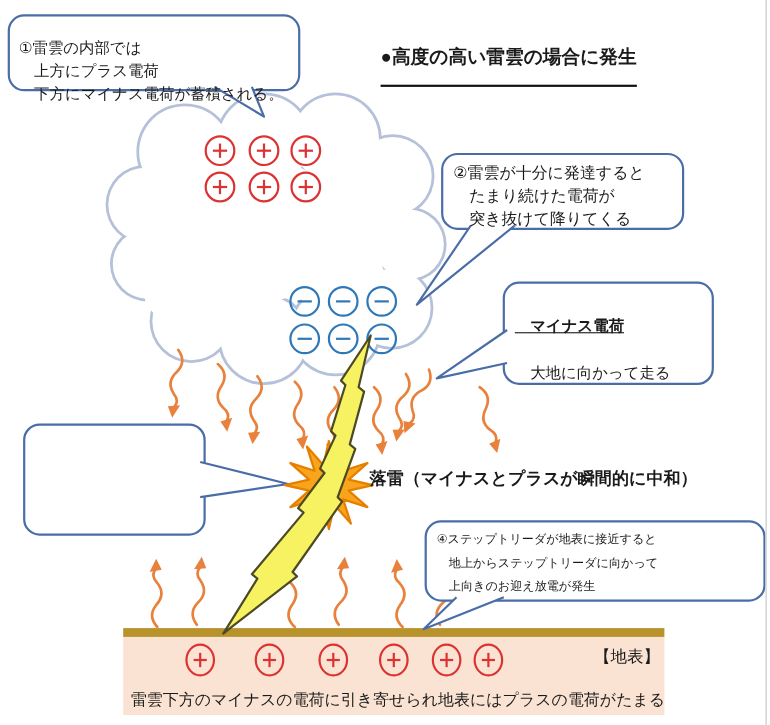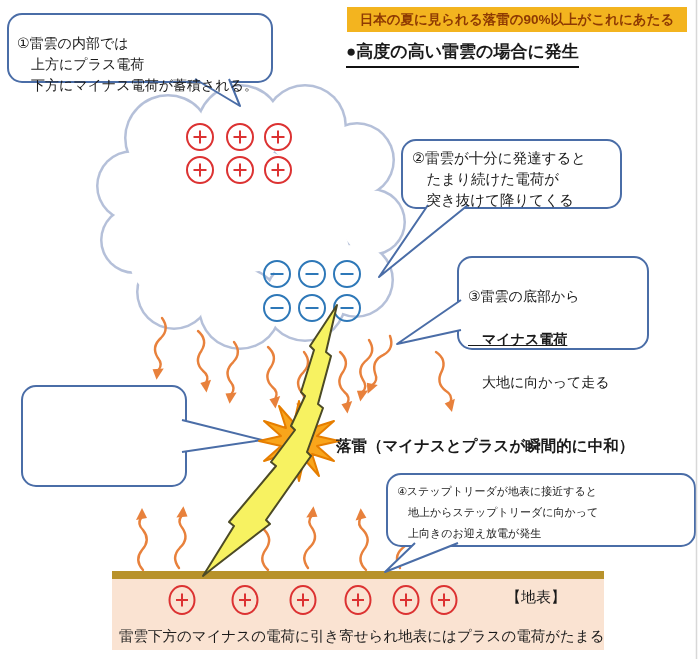--- a/index.html
+++ b/index.html
@@ -19,23 +19,23 @@
   .c2{left:412px;top:148px;width:205px;font-size:14.5px;}
   .c3{left:468px;top:264px;width:176px;line-height:21.5px;}
   .c3 div{white-space:pre;}
   .c4{left:397px;top:481px;width:296px;font-size:11px;}
   .c5{left:31px;top:393px;width:150px;font-size:13.5px;line-height:18.6px;}
   .bold{font-weight:bold;text-decoration:underline;}
   .banner{position:absolute;left:347px;top:7px;width:340px;height:25px;line-height:25px;
           background:var(--banner-bg);color:var(--banner-fg);text-align:center;
           font-size:13.5px;font-weight:bold;white-space:nowrap;}
   .subtitle{position:absolute;left:346px;top:40px;font-size:17px;font-weight:bold;
-            border-bottom:2px solid #111;padding-bottom:3px;white-space:nowrap;text-align:center;}
-  .strike{position:absolute;left:336px;top:436px;font-size:15.5px;font-weight:bold;white-space:nowrap;}
-  .glabel{position:absolute;left:506px;top:588px;font-size:15px;white-space:nowrap;}
+            border-bottom:2px solid #111;padding-bottom:14px;white-space:nowrap;text-align:center;}
+  .strike{position:absolute;left:336px;top:425px;font-size:15.5px;font-weight:bold;white-space:nowrap;}
+  .glabel{position:absolute;left:540px;top:588px;font-size:15px;white-space:nowrap;}
   .caption{position:absolute;left:119px;top:627px;font-size:14.5px;white-space:nowrap;}
   
   .cloud-c{fill:var(--cloud-outline);}
   .cloud-w{fill:#fff;}
   .plus{stroke:var(--plus-red);stroke-width:2;fill:none;}
   .minus{stroke:var(--minus-blue);stroke-width:2;fill:none;}
   .squig{stroke:var(--arrow-orange);stroke-width:2.4;fill:none;stroke-linecap:round;}
   .ah{fill:var(--arrow-orange);stroke:none;}
   .callout-box{fill:#fff;stroke:var(--callout-border);stroke-width:2;}
   .callout-tail{fill:#fff;stroke:var(--callout-border);stroke-width:2;stroke-linejoin:round;}
@@ -186,34 +186,32 @@
   </g>
 
   <polygon class="burst" points="299,401 304,423 319,406 312,428 334,421 317,436 339,441 317,446 334,461 312,454 319,476 304,459 299,481 294,459 279,476 286,454 264,461 281,446 259,441 281,436 264,421 286,428 279,406 294,423"></polygon>
 
   <path class="bolt" d="M337,305 L326,352 L331,356 L318,404 L323,408 L307,452 L311,456 L266,520 L270,524 L213,568 L203,576
        L234,526 L229,522 L276,466 L271,462 L295,430 L291,426 L305,396 L301,392 L314,350 L310,346 Z"></path>
 
   <line class="frame" x1="696.5" y1="0" x2="696.5" y2="659"></line>
 </svg>
 
-<div class="banner">日本の夏に見られる落雷の90%以上がこれにあたる</div>
 
 <div class="subtitle">●高度の高い雷雲の場合に発生</div>
 
 <div class="txt c1">①雷雲の内部では
 　上方にプラス電荷
 　下方にマイナス電荷が蓄積される。</div>
 
 <div class="txt c2">②雷雲が十分に発達すると
 　たまり続けた電荷が
 　突き抜けて降りてくる</div>
 
 <div class="txt c3">
-  <div>③雷雲の底部から</div>
   <div class="bold">　マイナス電荷</div>
   <div>　大地に向かって走る</div>
 </div>
 
 <div class="txt c4">④ステップトリーダが地表に接近すると
 　地上からステップトリーダに向かって
 　上向きのお迎え放電が発生</div>
 
 
 <div class="strike">落雷（マイナスとプラスが瞬間的に中和）</div>

